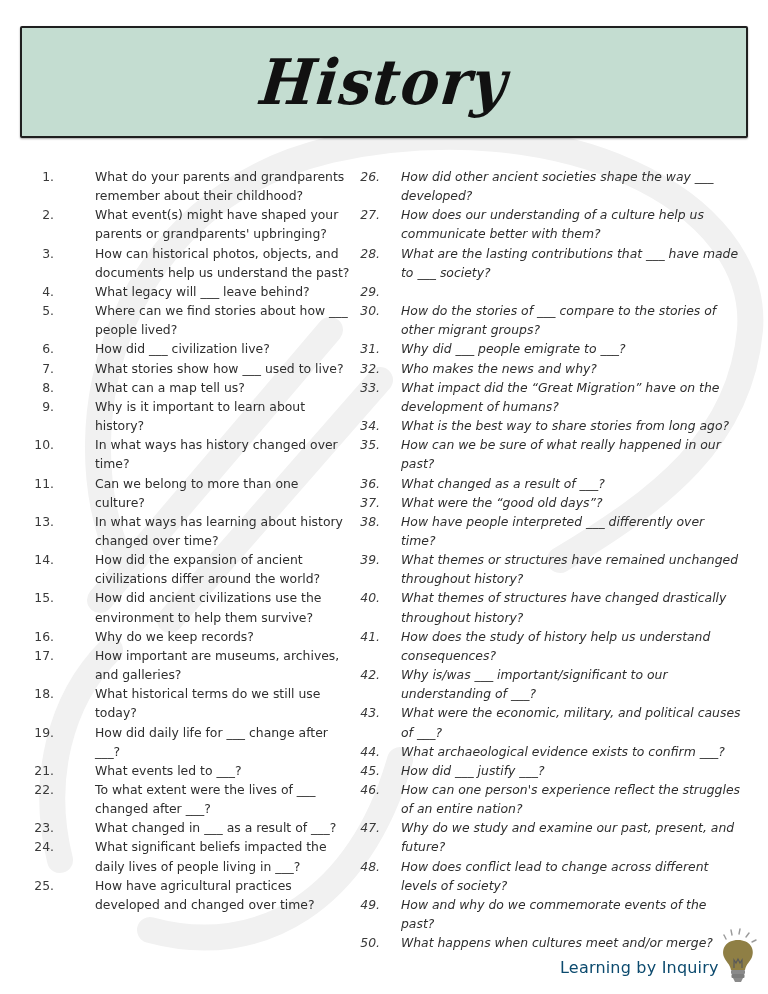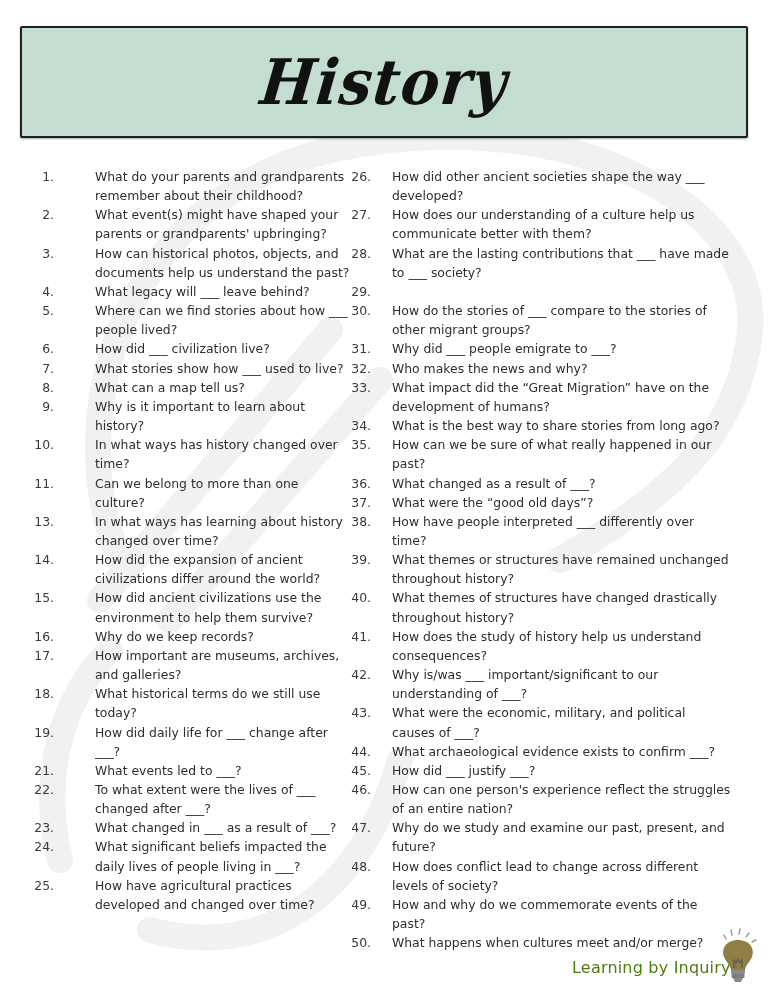--- a/index.html
+++ b/index.html
@@ -19,34 +19,34 @@
     box-shadow: 0 1px 2px rgba(0,0,0,0.35);
     display: flex; align-items: center; justify-content: center; z-index: 1;
   }
   .header-title {
     font-family: "DejaVu Serif", serif; font-style: italic; font-weight: bold;
     font-size: 58px; letter-spacing: 1px; color: #111111; line-height: 1;
     transform: skewX(-6deg) scaleY(1.08);
   }
   .col { position: absolute; top: 167px; z-index: 1; }
   .col-left { left: 20px; width: 330px; }
-  .col-right { left: 340px; width: 395px; }
+  .col-right { left: 349px; width: 395px; font-style: italic; }
   .q { display: flex; align-items: flex-start; }
   .q-num {
     flex: 0 0 auto; text-align: right; font-size: 12.4px; line-height: 19.15px;
     color: #3a3a3a;
   }
   .col-left .q-num { width: 34px; margin-right: 21px; }
   .col-right .q-num { width: 31px; margin-right: 21px; }
   .q-text { flex: 1 1 auto; font-size: 12.4px; line-height: 19.15px; color: #2e2e2e; }
   .col-left .q-text { max-width: 275px; margin-left: 20px; }
   .col-right .q-text { max-width: 340px; }
   .footer {
-    position: absolute; left: 572px; top: 958px; z-index: 1;
-    font-size: 16px; color: #4d7c0f; letter-spacing: 0.2px;
+    position: absolute; left: 560px; top: 958px; z-index: 1;
+    font-size: 16px; color: #0c4a6e; letter-spacing: 0.2px;
   }
   .logo { position: absolute; left: 716px; top: 926px; width: 44px; height: 60px; z-index: 1; }
 </style>
 </head>
 <body>
 
 <svg class="watermark" viewBox="0 0 768 994">
   <g fill="none" stroke="#f1f1f1" stroke-width="26" stroke-linecap="round">
     <path d="M 120 560 C 60 420, 120 200, 330 150 C 560 100, 760 200, 750 330 C 740 440, 660 500, 560 560"></path>
     <path d="M 100 600 L 330 330"></path>

